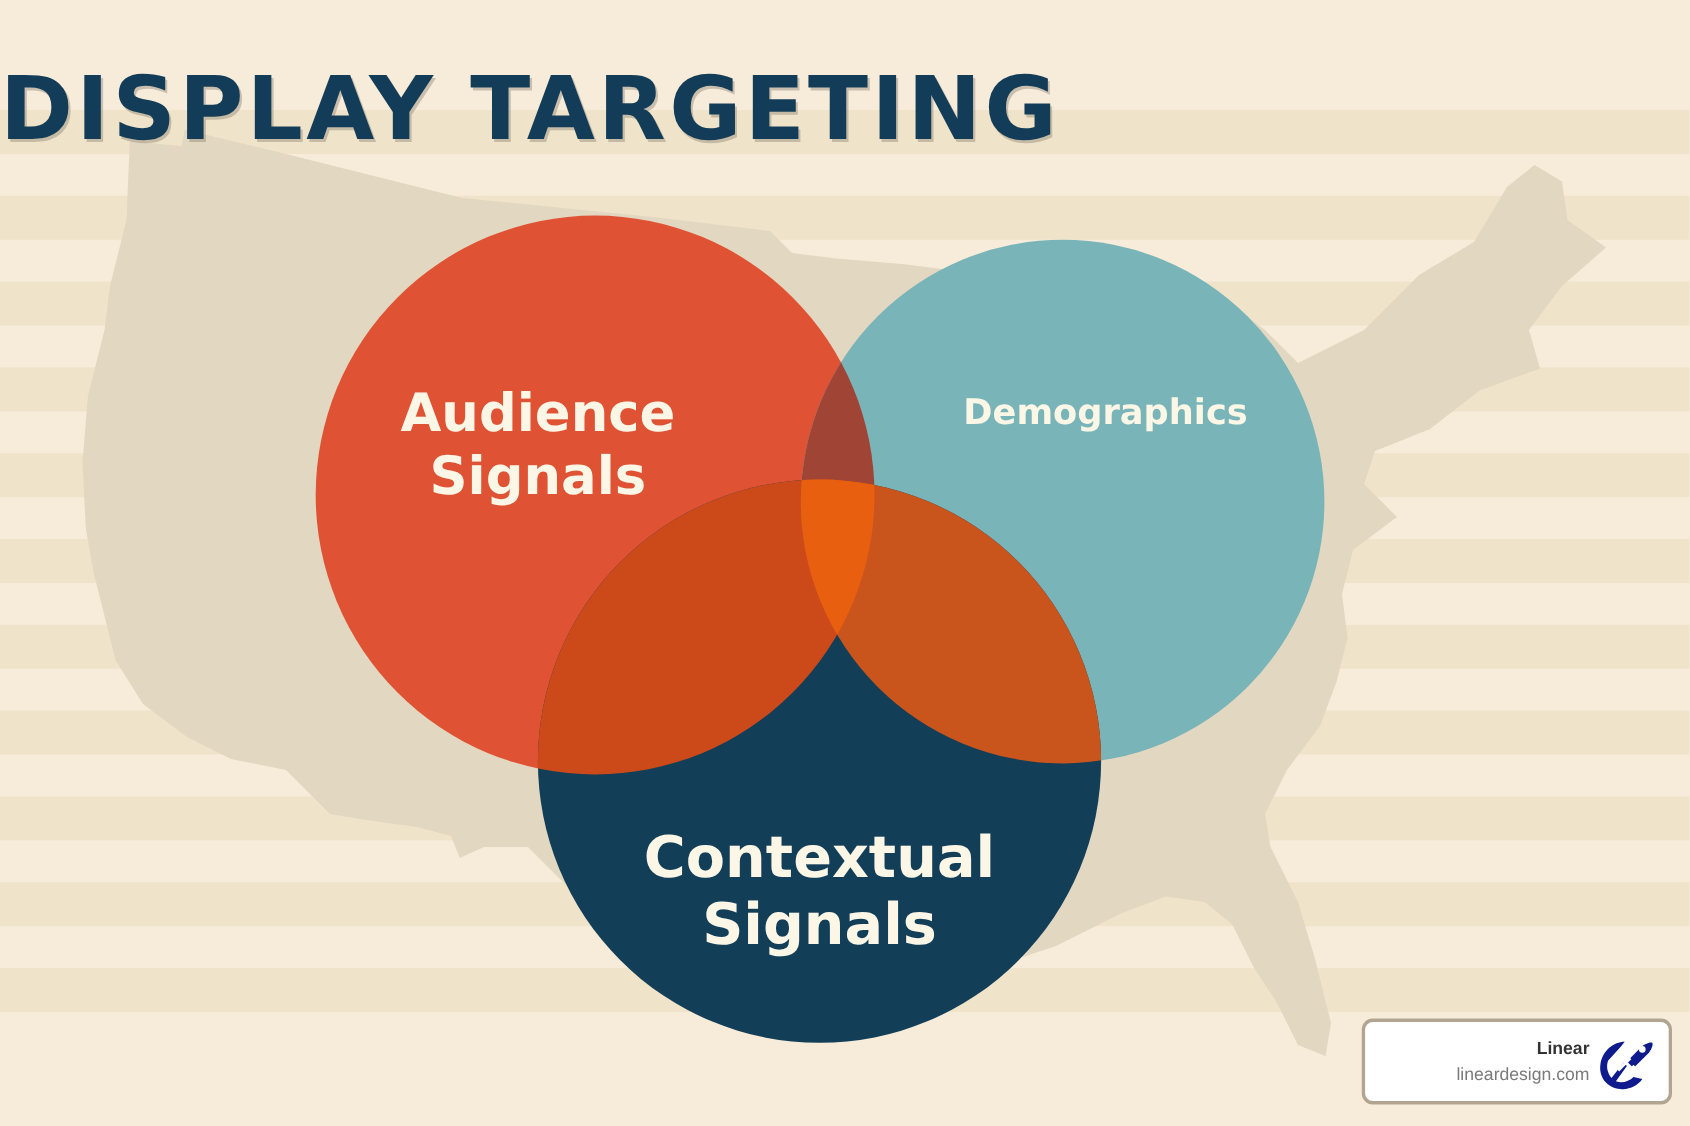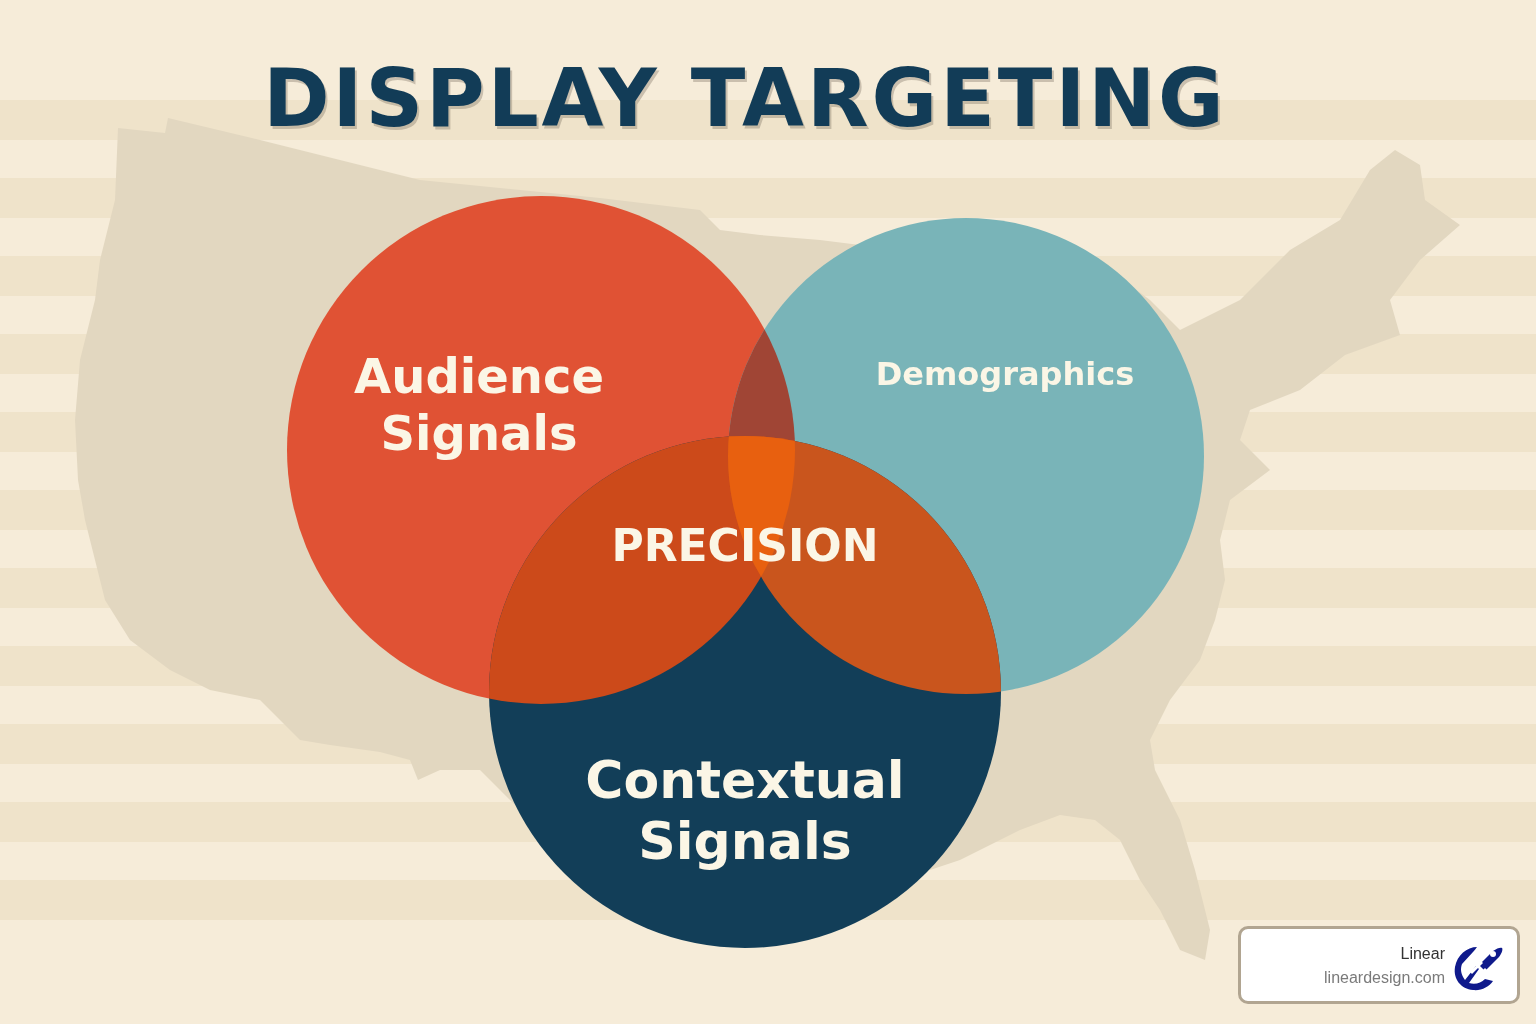--- a/index.html
+++ b/index.html
@@ -10,42 +10,42 @@
   }
   .stripes {
     position: absolute; left: 0; top: 0; width: 1536px; height: 1024px;
     background: repeating-linear-gradient(to bottom,
       #f6ecd9 0px, #f6ecd9 100px,
       #f6ecd9 100px);
   }
   .stripe { position: absolute; left: 0; width: 1536px; height: 40px; background: #efe3ca; }
   svg.scene { position: absolute; left: 0; top: 0; }
   .title {
-    position: absolute; left: 0; top: 52px; width: 1490px; text-align: center;
+    position: absolute; left: 0; top: 52px; width: 1490px; 
     font-family: "DejaVu Sans", sans-serif; font-weight: bold;
     font-size: 80px; letter-spacing: 3px; color: #123c57;
     text-shadow: 2px 3px 0 rgba(120,110,95,0.35);
   }
   .label {
     position: absolute; color: #fbf6e6; text-align: center;
     font-family: "DejaVu Sans", sans-serif; font-weight: bold;
     line-height: 1.18;
   }
-  .lbl-audience { left: 324px; top: 348px; width: 310px; font-size: 48px; }
+  .lbl-audience { left: 334px; top: 348px; width: 310px; font-size: 48px; }
   .lbl-demo { left: 820px; top: 356px; width: 370px; font-size: 32px; }
   .lbl-precision { left: 580px; top: 520px; width: 330px; font-size: 44px; }
   .lbl-context { left: 560px; top: 750px; width: 370px; font-size: 52px; }
   .badge {
     position: absolute; left: 1238px; top: 926px; width: 282px; height: 78px;
     background: #ffffff; border: 3px solid #b1a591; border-radius: 10px;
     box-sizing: border-box;
   }
   .badge-name {
     position: absolute; right: 72px; top: 16px; font-family: "Liberation Sans", sans-serif;
-    font-weight: normal; font-size: 16px; color: #333333;
+    font-weight: bold; font-size: 16px; color: #333333;
   }
   .badge-url {
     position: absolute; right: 72px; top: 40px; font-family: "Liberation Sans", sans-serif;
     font-size: 16px; color: #7a7a7a;
   }
   .badge-logo { position: absolute; right: 12px; top: 10px; width: 56px; height: 56px; }
 </style>
 </head>
 <body>
 
@@ -112,21 +112,20 @@
 <div class="title">DISPLAY TARGETING</div>
 
 <div class="label lbl-audience">
   <div>Audience</div>
   <div>Signals</div>
 </div>
 
 <div class="label lbl-demo">Demographics</div>
 
 <div class="label lbl-precision">
-  <div>PRECISION</div>
 </div>
 
 <div class="label lbl-context">
   <div>Contextual</div>
   <div>Signals</div>
 </div>
 
 <div class="badge">
   <div class="badge-name">Linear</div>
   <div class="badge-url">lineardesign.com</div>

